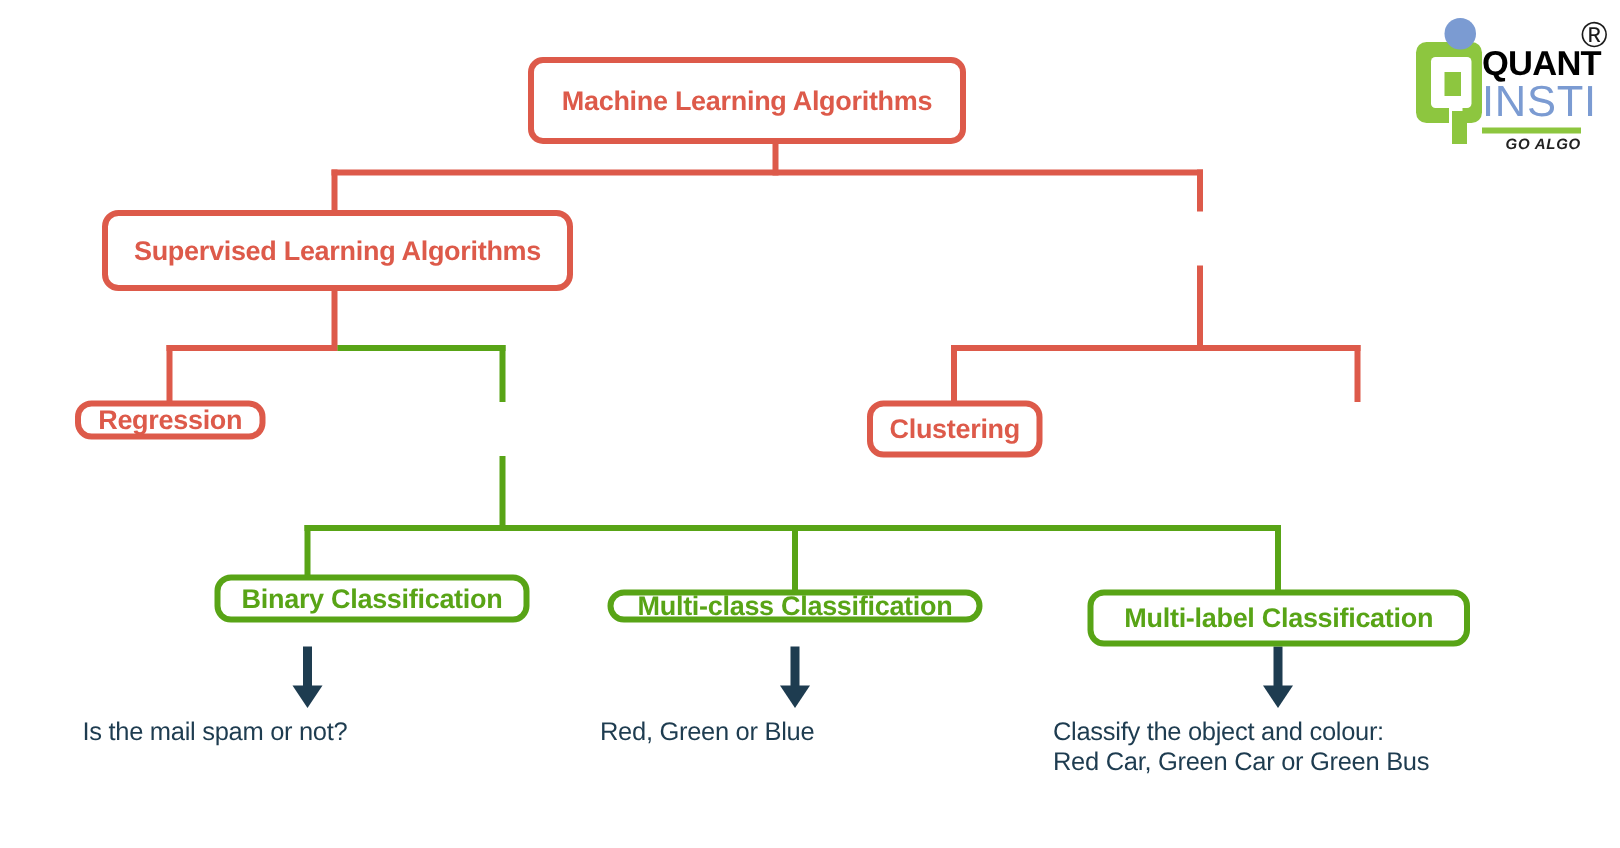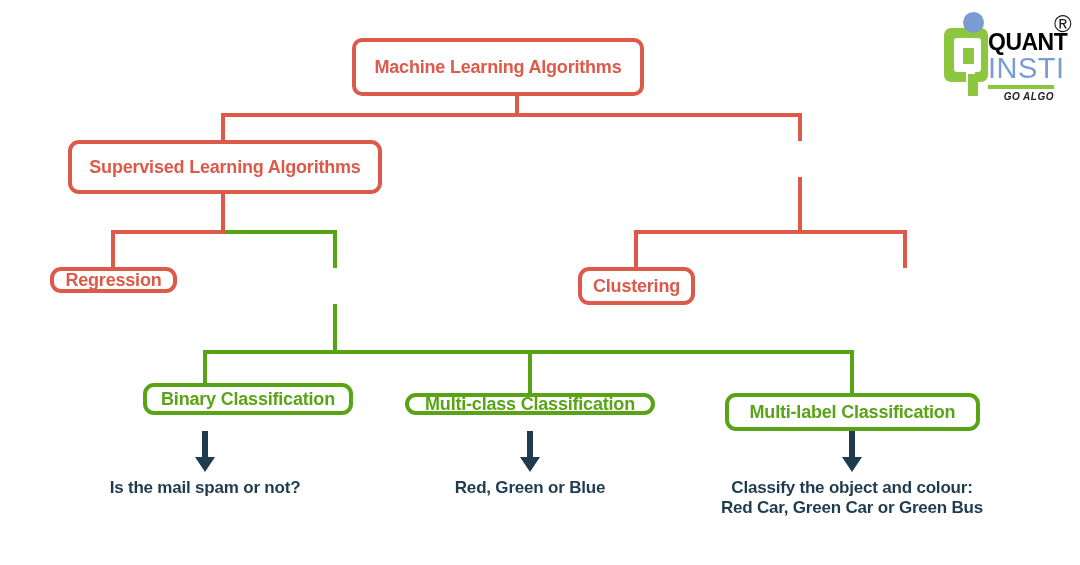--- a/index.html
+++ b/index.html
@@ -45,23 +45,22 @@
     position: absolute;
     width: 0; height: 0;
     border-left: 10px solid transparent;
     border-right: 10px solid transparent;
     border-top: 15px solid var(--navy);
     z-index: 1;
   }
   
   .caption {
     position: absolute;
-    text-align: center;
     color: var(--navy);
-    font-weight: bold;
+    font-weight: normal;
     font-size: 17px;
     line-height: 20px;
     letter-spacing: -0.2px;
   }
   .caption span { display: block; }
   
   .logo { position: absolute; left: 938px; top: 8px; width: 142px; height: 95px; z-index: 3; }
   .logo-glyph { position: absolute; left: 0; top: 0; width: 54px; height: 95px; }
   .g-block { position: absolute; left: 6px; top: 20px; width: 44px; height: 54px; background: var(--logo-green); border-radius: 7px; }
   .g-cut { position: absolute; left: 10px; top: 10px; width: 27px; height: 34px; background: #ffffff; border-radius: 3px; }

